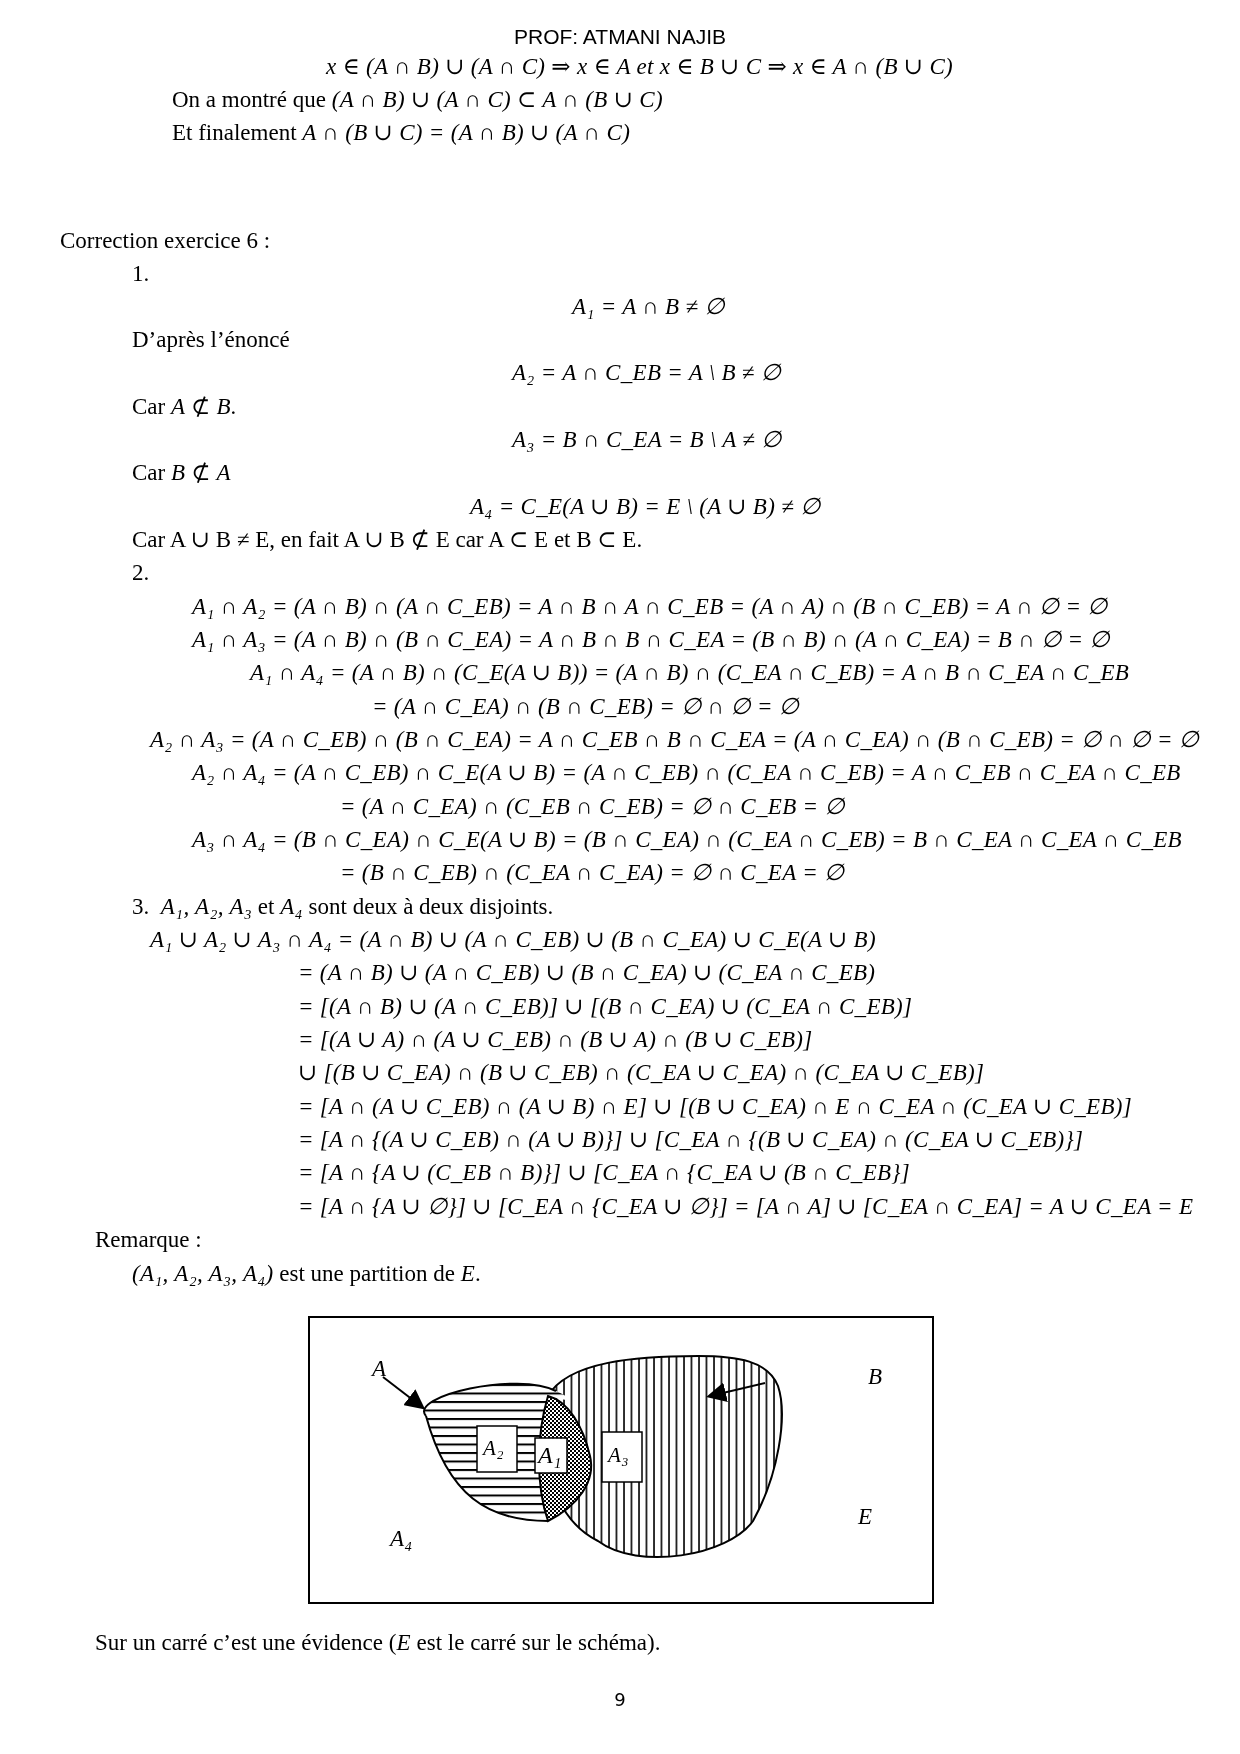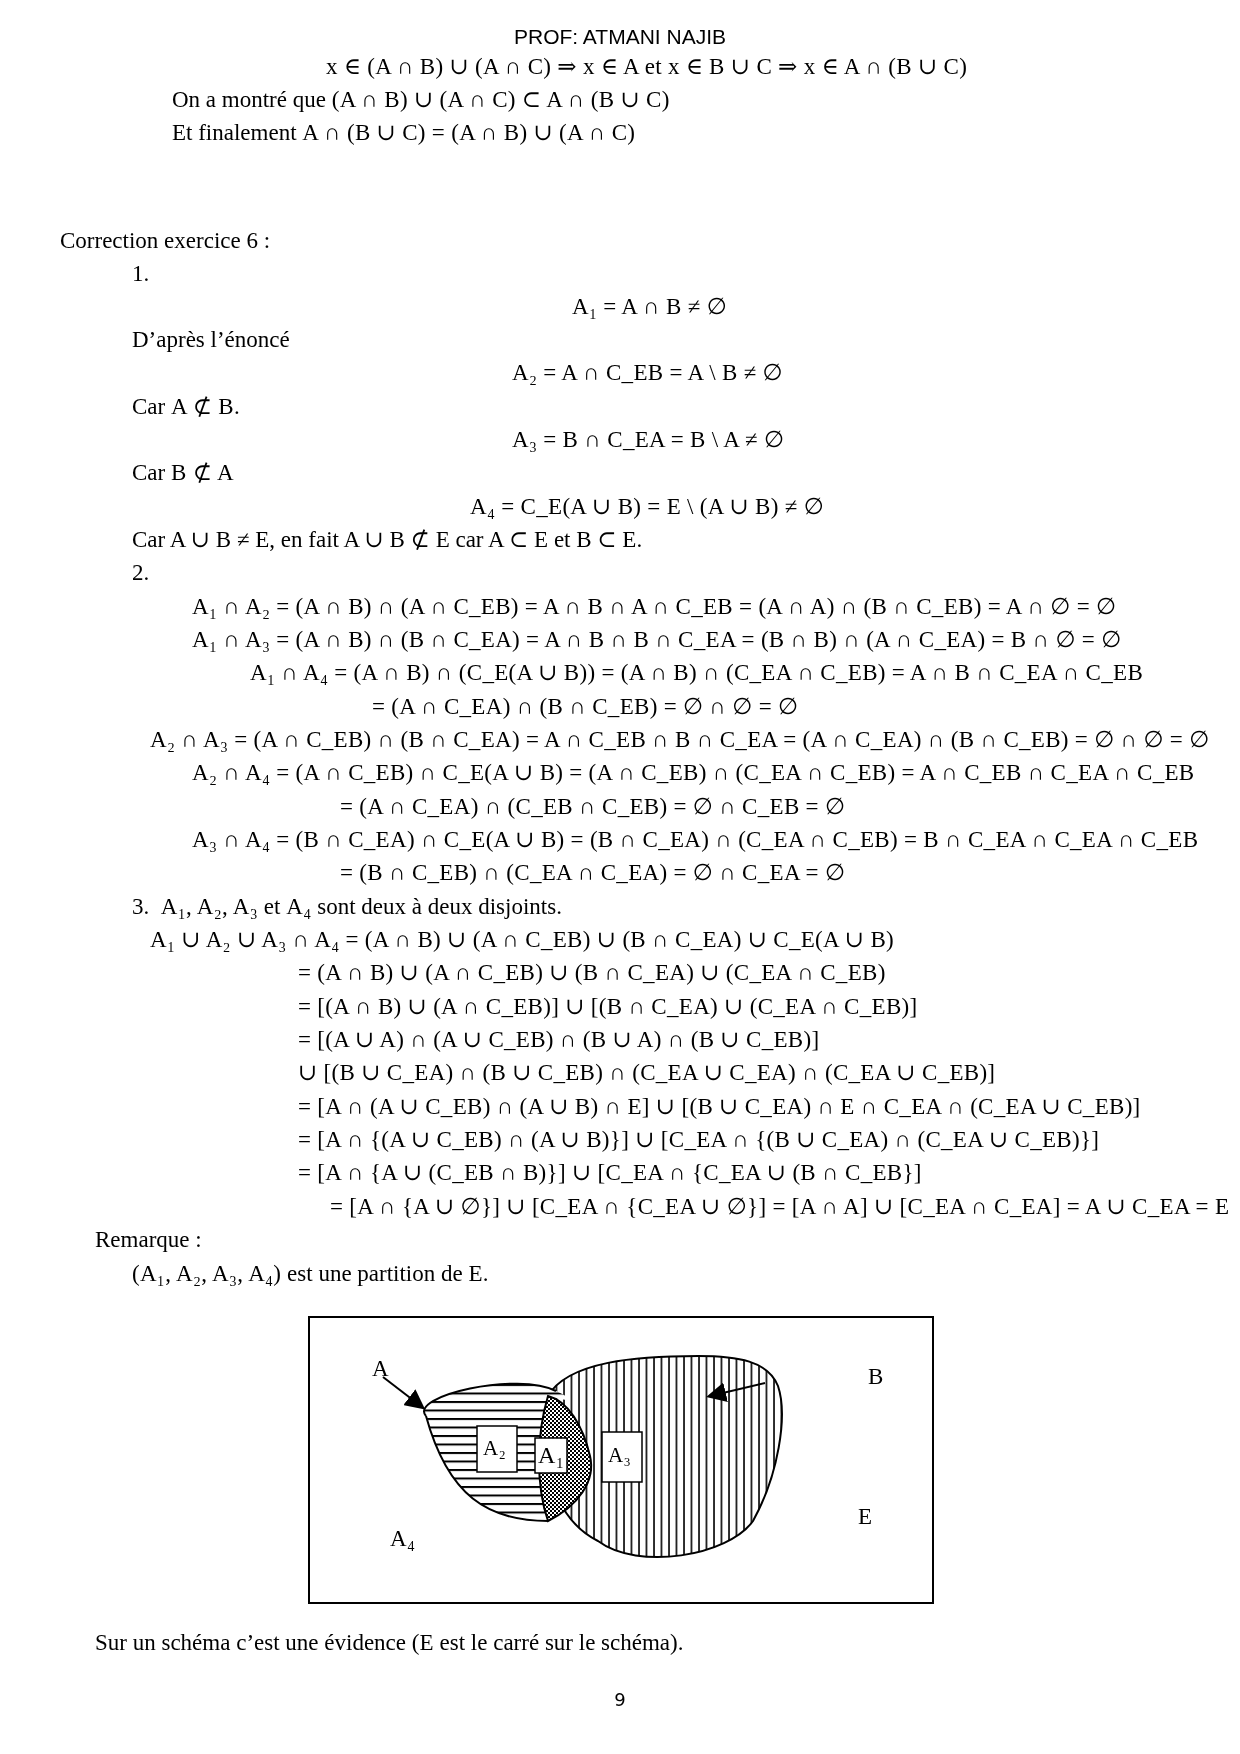--- a/index.html
+++ b/index.html
@@ -1,18 +1,18 @@
 <!DOCTYPE html>
 <html><head>
 <meta charset="utf-8">
 <style>
   html, body { margin: 0; padding: 0; background: #ffffff; }
   body { width: 1240px; height: 1754px; position: relative; overflow: hidden; color: #000; }
   .ln { position: absolute; white-space: nowrap; font-family: "Liberation Serif", "DejaVu Serif", serif; font-size: 23px; line-height: 30px; }
-  .math { font-family: "Liberation Serif", "DejaVu Serif", serif; font-size: 23px; letter-spacing: 0.3px; text-align: center; }
+  .math { font-family: "Liberation Serif", "DejaVu Serif", serif; font-style: italic; font-size: 23px; letter-spacing: 0.3px; text-align: center; }
   .header { font-family: "Liberation Sans", "DejaVu Sans", sans-serif; font-size: 21px; }
   .bold { font-weight: normal; }
   .center { left: 0; width: 1240px; text-align: center; }
   .pagenum { font-family: "DejaVu Sans", sans-serif; font-size: 18px; }
   #diagram { position: absolute; left: 308px; top: 1316px; width: 626px; height: 288px; }
 </style>
 </head>
 <body>
 
 <div class="ln header center" style="top:22px;">PROF: ATMANI NAJIB</div>
@@ -56,21 +56,21 @@
   <span>3.</span>&nbsp;&nbsp;<span class="math">A₁, A₂, A₃</span><span> et </span><span class="math">A₄</span><span> sont deux à deux disjoints.</span>
 </div>
 <div class="ln math" style="left:150px; top:925px;">A₁ ∪ A₂ ∪ A₃ ∩ A₄ = (A ∩ B) ∪ (A ∩ C_EB) ∪ (B ∩ C_EA) ∪ C_E(A ∪ B)</div>
 <div class="ln math" style="left:298px; top:958px;">= (A ∩ B) ∪ (A ∩ C_EB) ∪ (B ∩ C_EA) ∪ (C_EA ∩ C_EB)</div>
 <div class="ln math" style="left:298px; top:992px;">= [(A ∩ B) ∪ (A ∩ C_EB)] ∪ [(B ∩ C_EA) ∪ (C_EA ∩ C_EB)]</div>
 <div class="ln math" style="left:298px; top:1025px;">= [(A ∪ A) ∩ (A ∪ C_EB) ∩ (B ∪ A) ∩ (B ∪ C_EB)]</div>
 <div class="ln math" style="left:298px; top:1058px;">∪ [(B ∪ C_EA) ∩ (B ∪ C_EB) ∩ (C_EA ∪ C_EA) ∩ (C_EA ∪ C_EB)]</div>
 <div class="ln math" style="left:298px; top:1092px;">= [A ∩ (A ∪ C_EB) ∩ (A ∪ B) ∩ E] ∪ [(B ∪ C_EA) ∩ E ∩ C_EA ∩ (C_EA ∪ C_EB)]</div>
 <div class="ln math" style="left:298px; top:1125px;">= [A ∩ {(A ∪ C_EB) ∩ (A ∪ B)}] ∪ [C_EA ∩ {(B ∪ C_EA) ∩ (C_EA ∪ C_EB)}]</div>
 <div class="ln math" style="left:298px; top:1158px;">= [A ∩ {A ∪ (C_EB ∩ B)}] ∪ [C_EA ∩ {C_EA ∪ (B ∩ C_EB}]</div>
-<div class="ln math" style="left:298px; top:1192px;margin-left:32px;">= [A ∩ {A ∪ ∅}] ∪ [C_EA ∩ {C_EA ∪ ∅}] = [A ∩ A] ∪ [C_EA ∩ C_EA] = A ∪ C_EA = E</div>
+<div class="ln math" style="left:298px; top:1192px;">= [A ∩ {A ∪ ∅}] ∪ [C_EA ∩ {C_EA ∪ ∅}] = [A ∩ A] ∪ [C_EA ∩ C_EA] = A ∪ C_EA = E</div>
 
 <div class="ln" style="left:95px; top:1225px;">Remarque :</div>
 <div class="ln" style="left:132px; top:1259px;">
   <span class="math">(A₁, A₂, A₃, A₄)</span><span> est une partition de </span><span class="math">E</span><span>.</span>
 </div>
 
 <div id="diagram">
   <svg width="626" height="288" viewBox="0 0 626 288" xmlns="http://www.w3.org/2000/svg">
     <defs>
       <pattern id="hlines" patternUnits="userSpaceOnUse" width="8" height="8.5">
@@ -114,16 +114,16 @@
   <span class="ln math" style="left:64px; top:38px;">A</span>
   <span class="ln math" style="left:560px; top:46px;">B</span>
   <span class="ln math" style="left:550px; top:186px;">E</span>
   <span class="ln math" style="left:175px; top:117px; font-size:21px;">A₂</span>
   <span class="ln math" style="left:230px; top:124px; font-size:24px;">A₁</span>
   <span class="ln math" style="left:300px; top:124px; font-size:21px;">A₃</span>
   <span class="ln math" style="left:82px; top:208px;">A₄</span>
 </div>
 
 <div class="ln" style="left:95px; top:1628px;">
-  <span>Sur un schéma c’est une évidence (</span><span class="math">E</span><span> est le carré sur le schéma).</span>
+  <span>Sur un carré c’est une évidence (</span><span class="math">E</span><span> est le carré sur le schéma).</span>
 </div>
 
 <div class="ln pagenum center" style="top:1685px;">9</div>
 
 </body></html>

